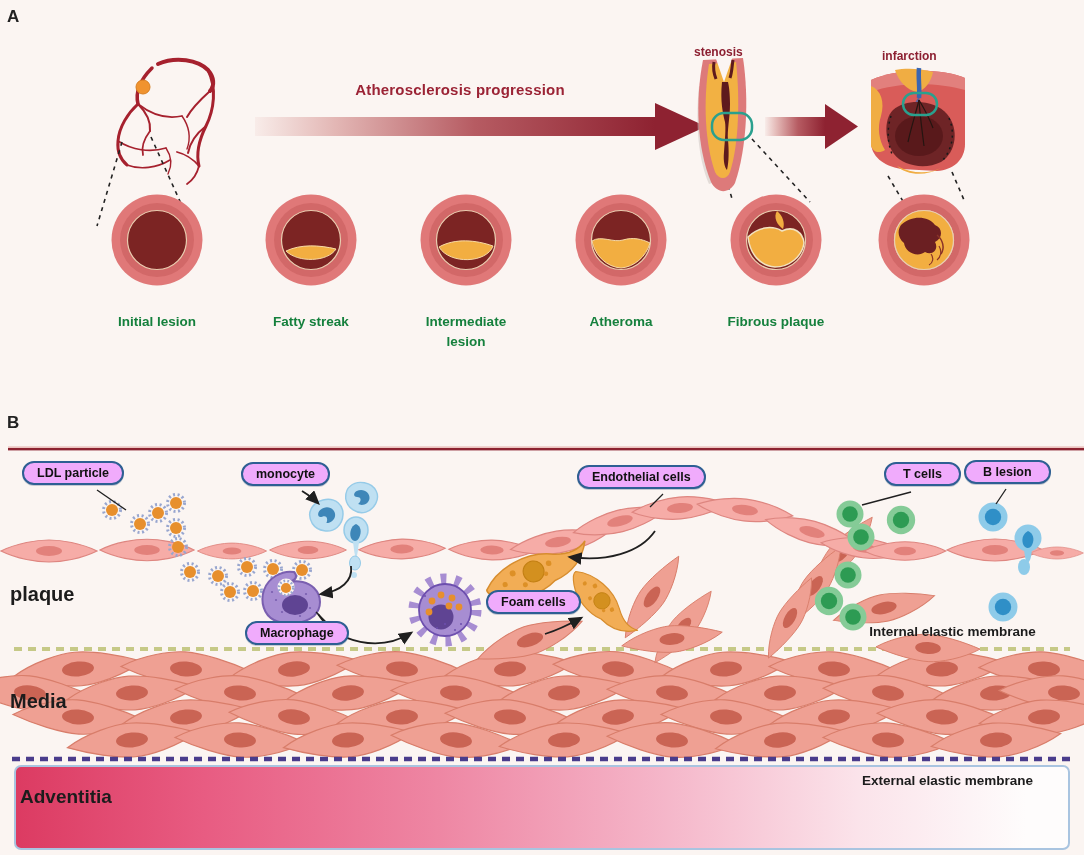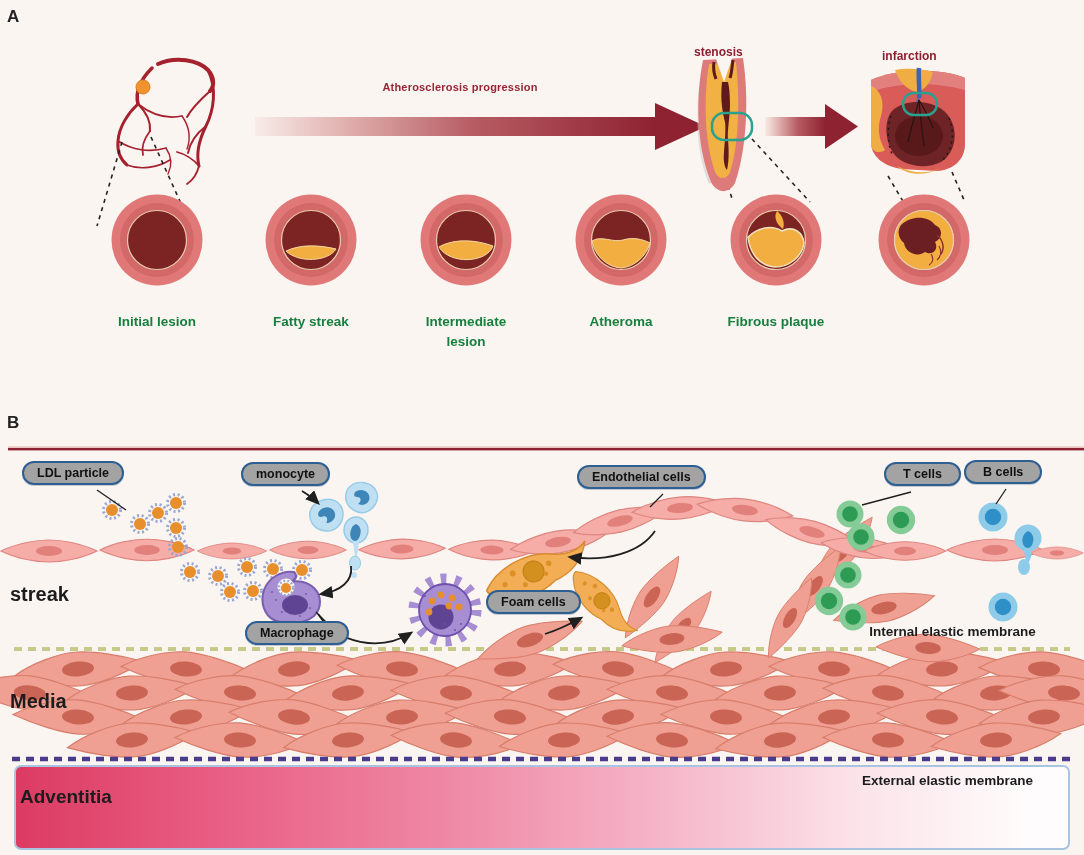--- a/index.html
+++ b/index.html
@@ -1,24 +1,24 @@
 <!DOCTYPE html>
 <html><head>
 <meta charset="utf-8">
 <style>
   html,body{margin:0;padding:0;}
   body{font-family:"Liberation Sans","DejaVu Sans",sans-serif;background:#e8e8e8;}
   #stage{position:relative;width:1084px;height:855px;background:#fbf5f2;overflow:hidden;}
   #art{position:absolute;left:0;top:0;}
   .txt{position:absolute;color:#1d1d1d;}
   .corner{font-size:17px;font-weight:bold;color:#222;}
-  .arrow-title{width:300px;text-align:center;font-size:11px;font-weight:bold;color:#9b2335;letter-spacing:.2px;}
+  .arrow-title{width:300px;text-align:center;font-size:15px;font-weight:bold;color:#9b2335;letter-spacing:.2px;}
   .mini-red{width:72px;font-size:12px;font-weight:bold;color:#8c1f31;}
   .stage-label{top:312px;width:120px;text-align:center;font-weight:bold;font-size:13.5px;color:#15803d;line-height:1.5;}
-  .pill{position:absolute;background:#a3a3a3;border:2px solid #2e5f93;border-radius:15px;
+  .pill{position:absolute;background:#f0abfc;border:2px solid #2e5f93;border-radius:15px;
         padding:3px 13px;font-weight:bold;font-size:12.5px;color:#111;white-space:nowrap;
         box-shadow:0 1px 0 rgba(40,70,110,.25);}
   .layer-label{font-weight:bold;font-size:20px;color:#1c1c1c;}
   .membrane-label{width:195px;text-align:center;font-weight:bold;font-size:13.5px;color:#1c1c1c;}
   #adventitia-band{position:absolute;left:14px;top:765px;width:1052px;height:81px;border:2px solid #a9c4e0;
         border-radius:7px;background:linear-gradient(90deg,#dc3b62 0%,#e85c82 18%,#ee86a3 40%,#f5b7ca 62%,#fbe3ea 80%,#fefcfc 96%);}
 </style>
 </head>
 <body>
 
@@ -370,24 +370,24 @@
 <div class="txt stage-label" style="left:97px;">Initial lesion</div>
 <div class="txt stage-label" style="left:251px;">Fatty streak</div>
 <div class="txt stage-label" style="left:406px;">Intermediate lesion</div>
 <div class="txt stage-label" style="left:561px;">Atheroma</div>
 <div class="txt stage-label" style="left:716px;">Fibrous plaque</div>
 
 <div class="pill" style="left:22px;top:461px;">LDL particle</div>
 <div class="pill" style="left:241px;top:462px;">monocyte</div>
 <div class="pill" style="left:577px;top:465px;">Endothelial cells</div>
 <div class="pill" style="left:884px;top:462px;padding:3px 17px;">T cells</div>
-<div class="pill" style="left:964px;top:460px;padding:3px 17px;">B cells</div>
+<div class="pill" style="left:964px;top:460px;padding:3px 17px;">B lesion</div>
 <div class="pill" style="left:245px;top:621px;text-align:center;">Macrophage</div>
 <div class="pill" style="left:486px;top:590px;">Foam cells</div>
 
-<div class="txt layer-label" style="left:10px;top:583px;">streak</div>
+<div class="txt layer-label" style="left:10px;top:583px;">plaque</div>
 <div class="txt layer-label" style="left:10px;top:690px;">Media</div>
 <div class="txt layer-label" style="left:20px;top:786px;font-size:19px;">Adventitia</div>
 
 <div class="txt membrane-label" style="left:855px;top:624px;">Internal elastic membrane</div>
 <div class="txt membrane-label" style="left:850px;top:773px;">External elastic membrane</div>
 
 </div>
 
 </body></html>

